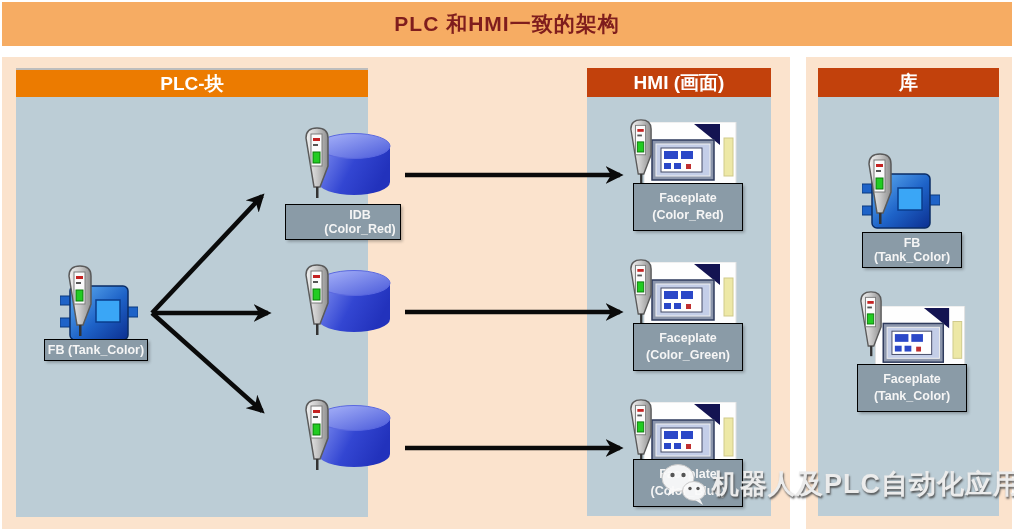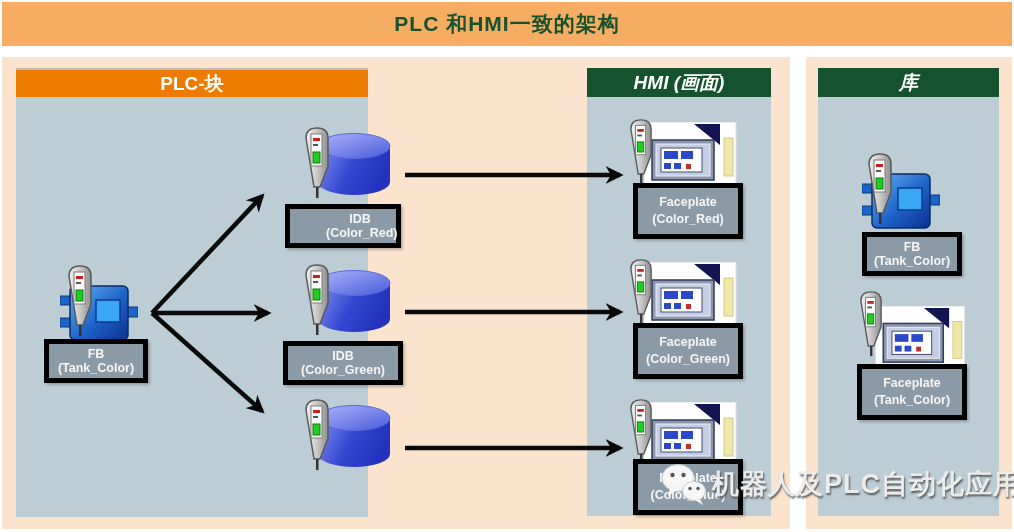--- a/index.html
+++ b/index.html
@@ -1,32 +1,32 @@
 <!DOCTYPE html>
 <html><head>
 <meta charset="utf-8">
 <style>
   html,body{margin:0;padding:0;background:#ffffff;font-family:"Liberation Sans",sans-serif;}
   #stage{position:relative;width:1014px;height:532px;background:#ffffff;overflow:hidden;}
   .abs{position:absolute;}
   .banner{left:2px;top:2px;width:1010px;height:44px;background:#F6AC63;display:flex;align-items:center;justify-content:center;}
-  .banner-title{color:#14532d;font-size:21px;font-weight:bold;letter-spacing:1px;}
+  .banner-title{color:#7f1d1d;font-size:21px;font-weight:bold;letter-spacing:1px;}
   .card{background:#FBE3CD;top:57px;height:472px;}
   .card-main{left:2px;width:788px;}
   .card-right{left:806px;width:206px;}
   .panel{position:absolute;top:68px;}
   .panel-body{position:absolute;left:0;right:0;top:29px;bottom:0;background:#BCCDD6;}
   .panel-header{position:absolute;left:0;right:0;top:0;height:29px;display:flex;align-items:center;justify-content:center;color:#ffffff;font-weight:bold;font-size:19px;}
   .panel-plc{left:16px;width:352px;height:449px;}
   .panel-plc .panel-header{background:#EC7B00;border-top:2px solid #BDBDBD;box-sizing:border-box;}
   .panel-hmi{left:587px;width:184px;height:448px;}
   .panel-lib{left:818px;width:181px;height:448px;}
-  .hdr-gray{background:#14532d;font-style:italic;}
+  .hdr-gray{background:#c2410c;}
   .icon{position:absolute;z-index:3;overflow:visible;}
-  .badge{position:absolute;z-index:4;box-sizing:border-box;background:#8A9BA7;border:5px solid #000000;color:#F5F5F5;font-weight:bold;font-size:12.5px;text-align:center;padding:3px 2px;box-shadow:1.5px 1.5px 3px rgba(0,0,0,0.3);}
+  .badge{position:absolute;z-index:4;box-sizing:border-box;background:#8A9BA7;border:1px solid #000000;color:#F5F5F5;font-weight:bold;font-size:12.5px;text-align:center;padding:3px 2px;box-shadow:1.5px 1.5px 3px rgba(0,0,0,0.3);}
   .badge.two{padding:6px 2px;line-height:1.35;}
   #arrows{left:0;top:0;z-index:2;pointer-events:none;}
   .watermark{left:660px;top:462px;z-index:10;display:flex;align-items:center;}
   .wm-text{color:#ECECEC;font-size:27px;font-weight:bold;letter-spacing:1px;text-shadow:1px 2px 2px rgba(70,70,70,0.85);white-space:nowrap;}
   .hidden-defs{position:absolute;width:0;height:0;overflow:hidden;}
 </style>
 </head>
 <body>
 
 <svg class="hidden-defs" aria-hidden="true">
@@ -154,21 +154,20 @@
       <use href="#sym-tank"></use>
     </svg>
   <div class="badge" style="left:285px;top:204px;width:116px;padding-left:36px;">IDB (Color_Red)</div>
 
   <svg class="icon" style="left:316px;top:269px;width:76px;height:66px;">
       <use href="#sym-idb"></use>
     </svg>
   <svg class="icon" style="left:303px;top:263px;width:28px;height:74px;">
       <use href="#sym-tank"></use>
     </svg>
-  <div class="badge" style="left:283px;top:341px;width:120px;">IDB (Color_Green)</div>
 
   <svg class="icon" style="left:316px;top:404px;width:76px;height:66px;">
       <use href="#sym-idb"></use>
     </svg>
   <svg class="icon" style="left:303px;top:398px;width:28px;height:74px;">
       <use href="#sym-tank"></use>
     </svg>
 
   <svg class="icon" style="left:644px;top:122px;width:95px;height:64px;">
       <use href="#sym-fp"></use>

